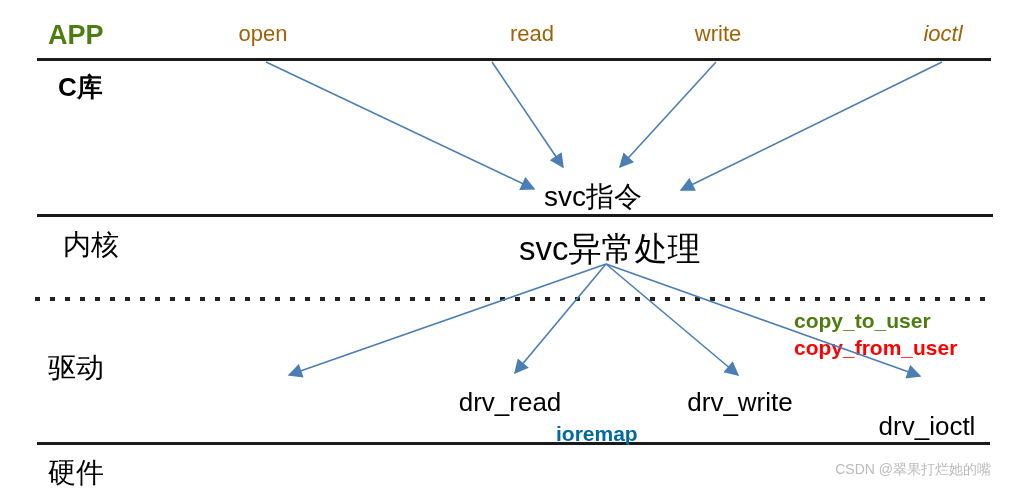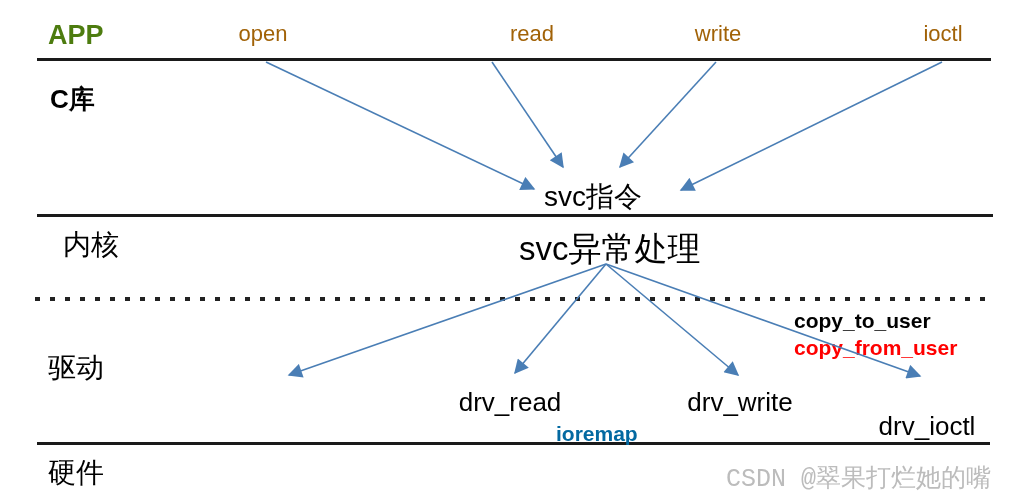--- a/index.html
+++ b/index.html
@@ -44,52 +44,52 @@
     font-weight: bold;
     line-height: 26px;
   }
   .hline { position: absolute; height: 3px; background: #1a1a1a; }
   .dashline {
     position: absolute;
     height: 4px;
     background: repeating-linear-gradient(to right, #222 0 5px, transparent 5px 15px);
   }
   .watermark {
-    font-size: 25px;
-    font-family: Liberation Mono, monospace;
+    font-size: 14px;
+    font-family: Liberation Sans, sans-serif;
     margin-left: 24px;
   }
   svg.arrows { position: absolute; left: 0; top: 0; pointer-events: none; }
 </style>
 </head>
 <body>
 
 <div id="canvas">
 
   <div class="hline" style="left:37px; top:58px; width:954px;"></div>
   <div class="hline" style="left:37px; top:214px; width:956px;"></div>
   <div class="dashline" style="left:35px; top:297px; width:950px;"></div>
   <div class="hline" style="left:37px; top:442px; width:953px;"></div>
 
   <div class="abs layer-label-latin" style="left:48px; top:20px;">APP</div>
-  <div class="abs layer-label-cjk bold" style="left:50px; top:70px;margin-top:12px;">C库</div>
+  <div class="abs layer-label-cjk bold" style="left:58px; top:70px;">C库</div>
   <div class="abs layer-label-cjk" style="left:49px; top:226px;margin-left:14px;">内核</div>
   <div class="abs layer-label-cjk" style="left:48px; top:349px;">驱动</div>
   <div class="abs layer-label-cjk" style="left:48px; top:454px;">硬件</div>
 
   <div class="abs call-label" style="left:263px; top:21px;">open</div>
   <div class="abs call-label" style="left:488px; top:21px;margin-left:44px;">read</div>
   <div class="abs call-label" style="left:718px; top:21px;">write</div>
-  <div class="abs call-label" style="left:943px; top:21px;">ioctl</div>
+  <div class="abs call-label" style="left:943px; top:21px;font-style:italic;">ioctl</div>
 
   <div class="abs svc-label" style="left:544px; top:178px;">svc指令</div>
 
   <div class="abs svc-label" style="left:519px; top:227px; font-size:33px;">svc异常处理</div>
 
-  <div class="abs annotation" style="left:794px; top:308px; color:#000000;">copy_to_user</div>
+  <div class="abs annotation" style="left:794px; top:308px; color:#4d7c0f;">copy_to_user</div>
   <div class="abs annotation" style="left:794px; top:335px; color:#ff0000;">copy_from_user</div>
   <div class="abs annotation" style="left:556px; top:421px; color:#0369a1;">ioremap</div>
 
   <div class="abs drv-label" style="left:510px; top:387px;">drv_read</div>
   <div class="abs drv-label" style="left:740px; top:387px;">drv_write</div>
   <div class="abs drv-label" style="left:927px; top:387px;margin-top:24px;">drv_ioctl</div>
 
   <div class="abs watermark" style="right:31px; top:461px; color:#bcbcbc;">CSDN @翠果打烂她的嘴</div>
 
   <svg class="arrows" width="1022" height="497" viewBox="0 0 1022 497">

